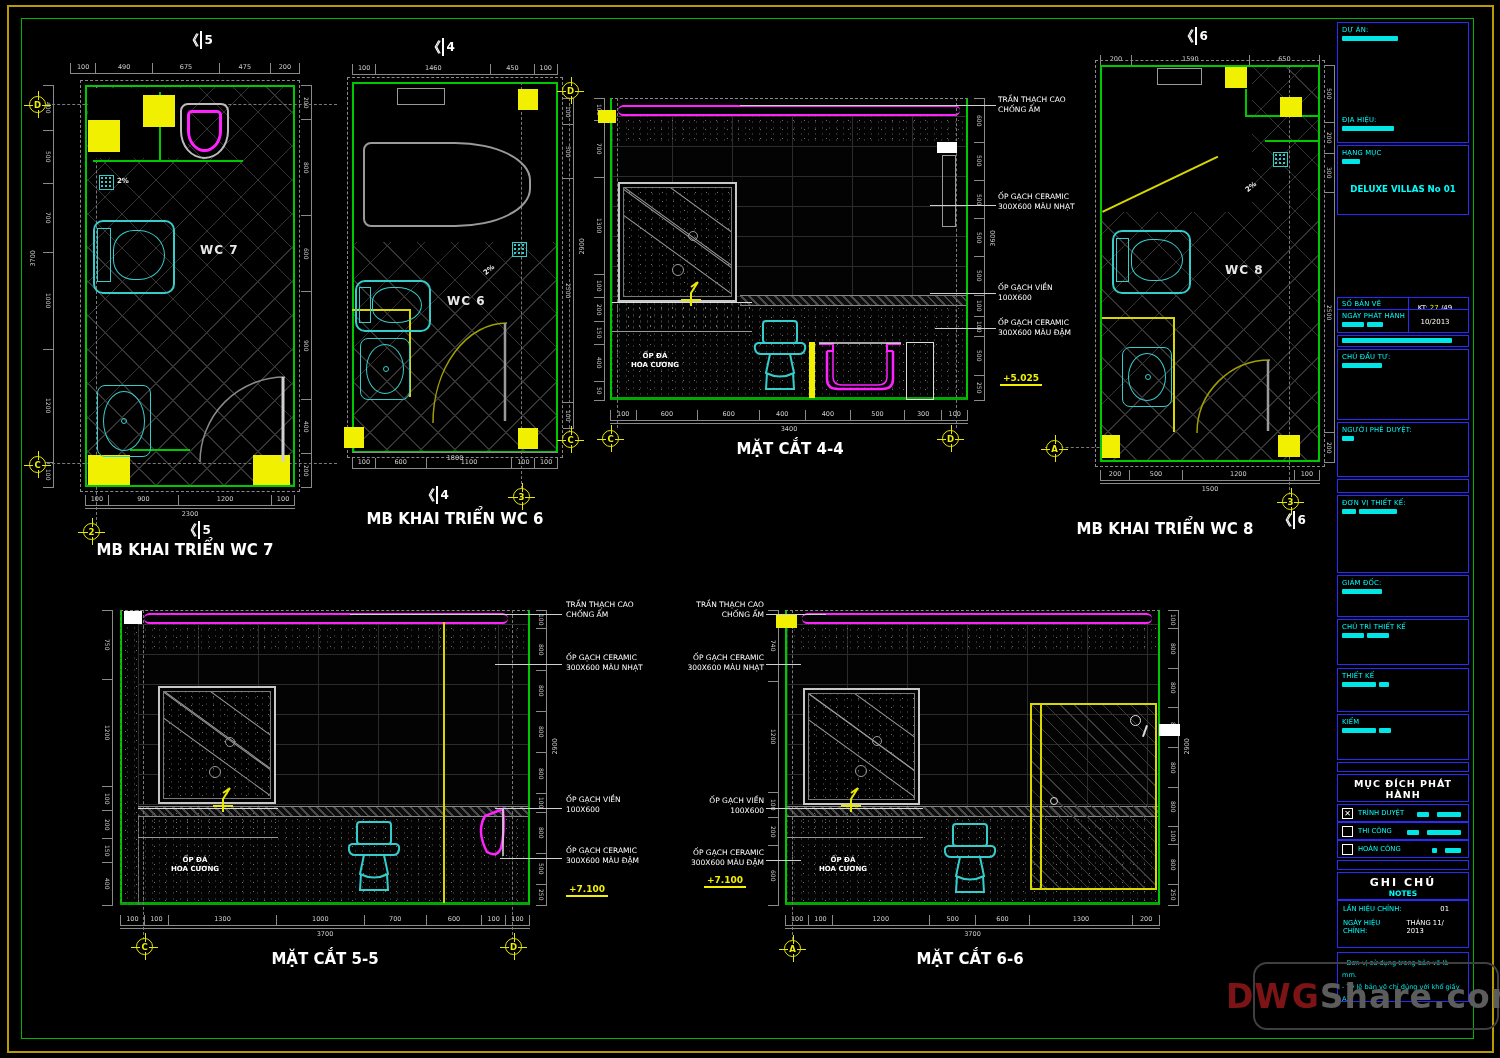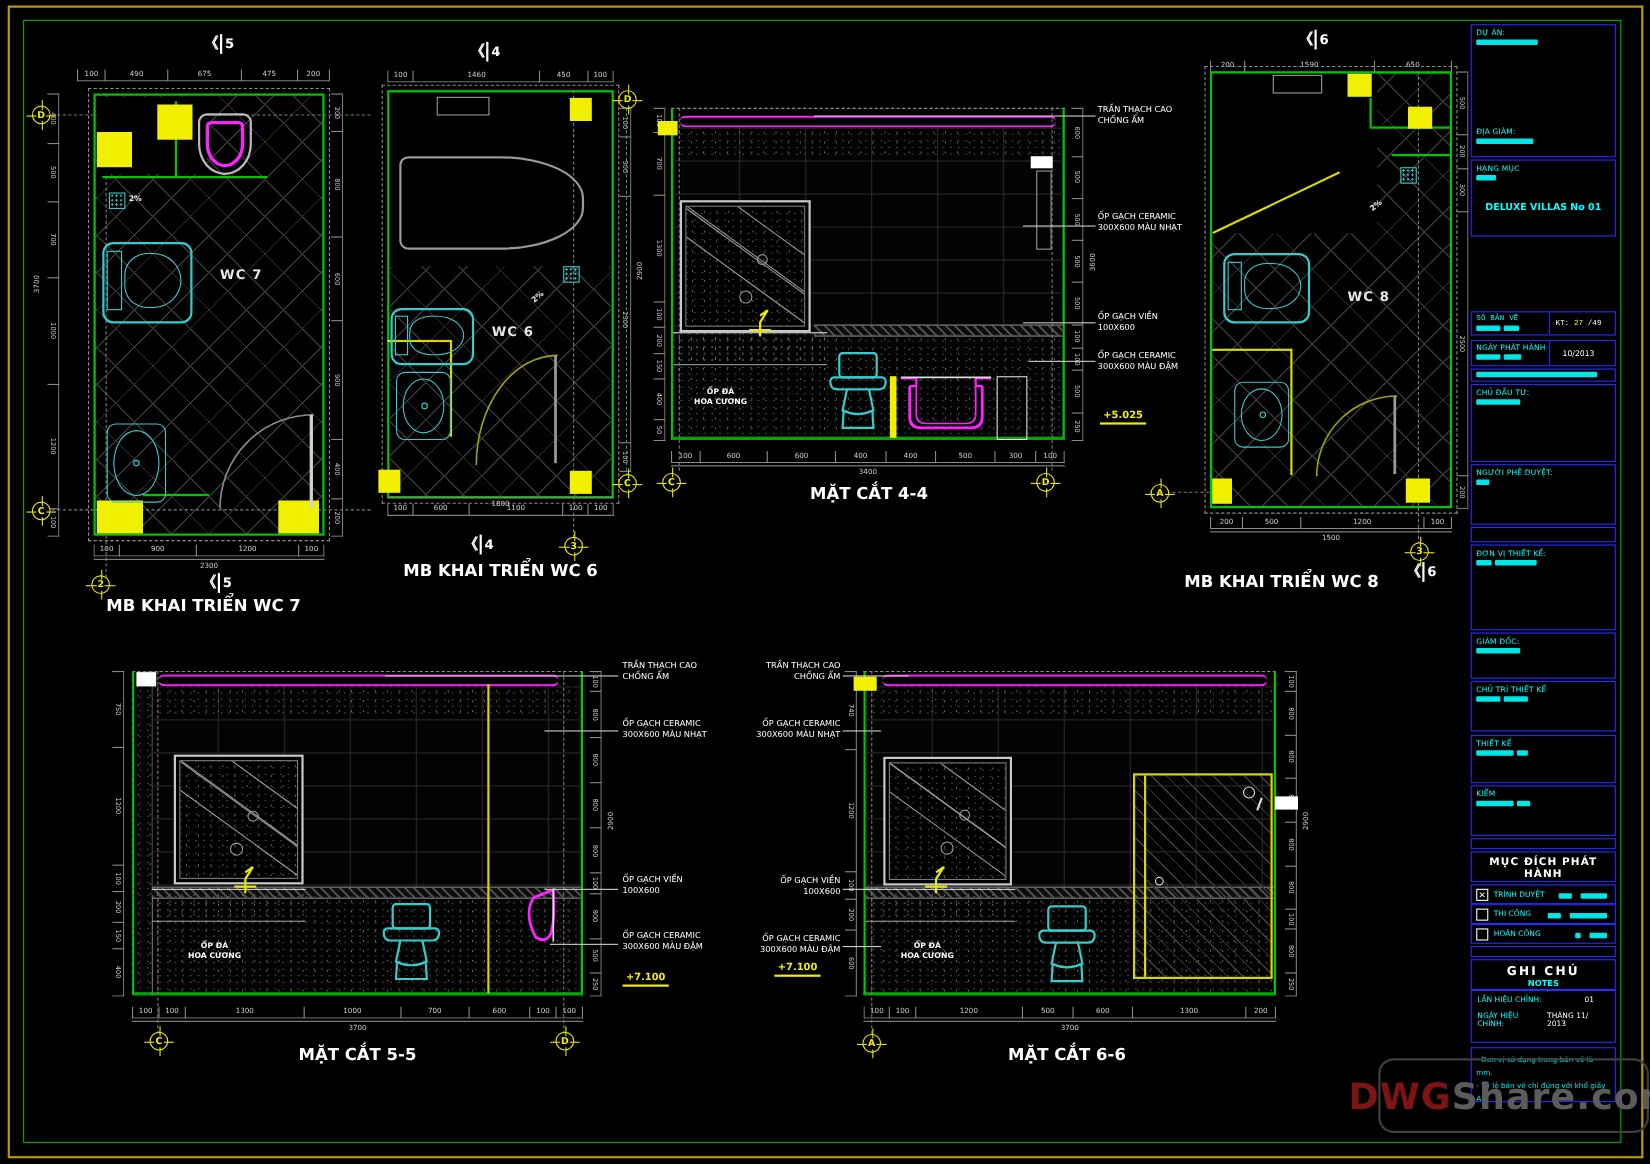--- a/index.html
+++ b/index.html
@@ -586,30 +586,30 @@
       <span class="axis-letter">A</span>
     </div>
   <div class="vtitle" style="left:190px;top:352px;width:200px;">MẶT CẮT 6-6</div>
 </div>
 
 <div id="titleblock">
   <div class="tb-box" style="top:2px;height:121px;">
     <div class="tb-label">DỰ ÁN:</div>
     <span class="bar" style="width:56px;"></span>
     <div style="position:absolute;top:93px;left:4px;">
-      <div class="tb-label">ĐỊA GIÁM:</div>
+      <div class="tb-label">ĐỊA HIỆU:</div>
       <span class="bar" style="width:52px;"></span>
     </div>
   </div>
   <div class="tb-box" style="top:125px;height:70px;">
     <div class="tb-label">HẠNG MỤC</div>
     <span class="bar" style="width:18px;"></span>
     <div class="tb-center" style="top:38px;color:#00ffff;font-size:8.6px;font-weight:bold;">DELUXE VILLAS No 01</div>
   </div>
-  <div class="tb-box" style="top:263px;height:22px;padding:2px 4px;font-family:Liberation Mono, monospace;">
+  <div class="tb-box" style="top:277px;height:22px;padding:2px 4px;">
     <div style="position:absolute;left:0;top:0;bottom:0;width:62px;border-right:1px solid #2a2aff;padding:2px 4px;">
       <div class="tb-label">SỐ BẢN VẼ</div>
       <span class="bar" style="width:22px;"></span><span class="bar" style="width:14px;"></span>
     </div>
     <div style="position:absolute;left:66px;right:2px;top:6px;font-size:7px;color:#fff;text-align:center;white-space:nowrap;">
       <span>KT:</span>
       <span style="color:#f0f000;">27</span>
       <span>/49</span>
     </div>
   </div>

